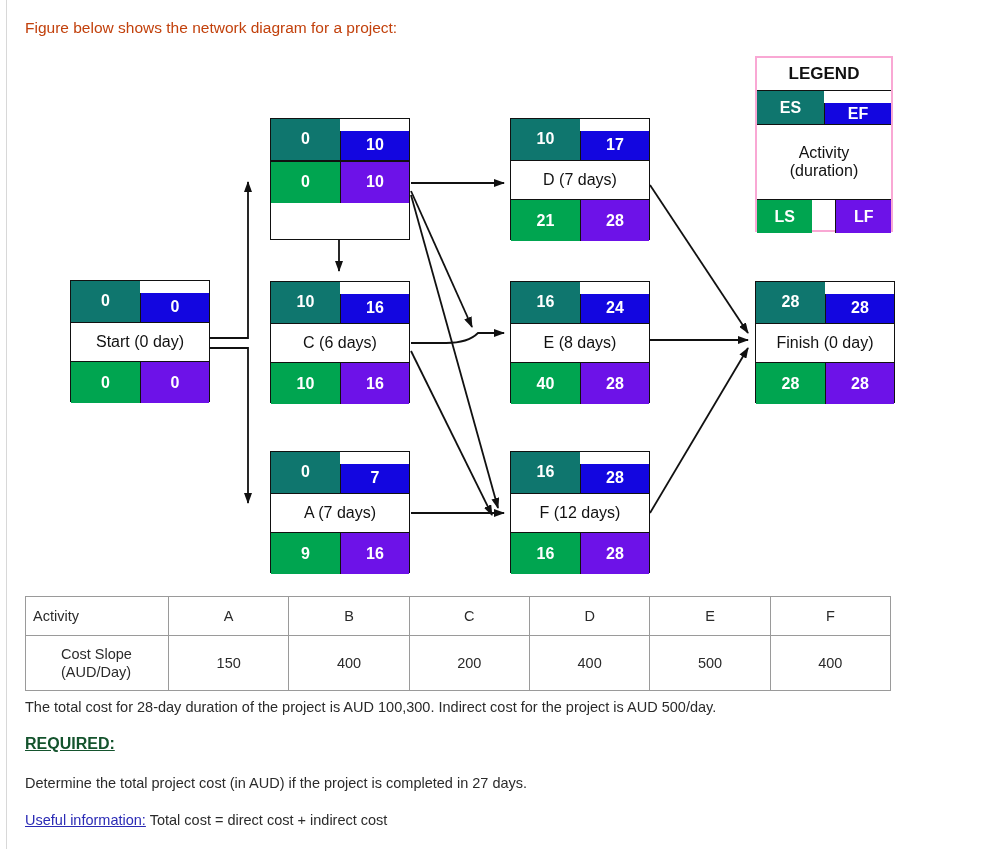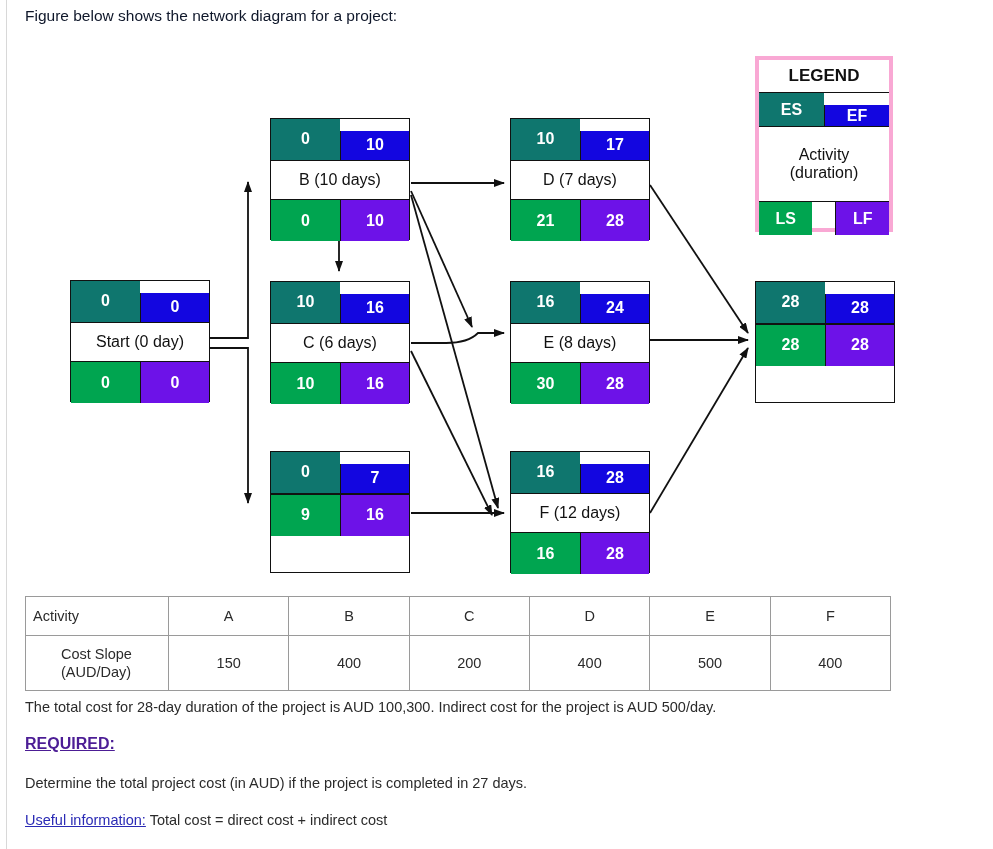--- a/index.html
+++ b/index.html
@@ -14,22 +14,22 @@
   .page{position:relative;width:993px;height:849px;}
 
   
   .page-edge{
     position:absolute;left:6px;top:0;width:1px;height:849px;
     background:#d8d8d8;
   }
 
   
   .intro{
-    position:absolute;left:25px;top:7px;
-    font-size:15.5px;color:#0f172a;white-space:nowrap;
+    position:absolute;left:25px;top:19px;
+    font-size:15.5px;color:#c2410c;white-space:nowrap;
   }
 
   
   .diagram{position:absolute;left:0;top:45px;width:993px;height:545px;}
   .diagram svg{position:absolute;left:0;top:0;}
 
   
   .node{
     position:absolute;
     border:1px solid #111111;
@@ -54,21 +54,21 @@
   .cell.ef{background:#1306e0;margin-top:12px;}
   .cell.ls{background:#00a550;}
   .cell.lf{background:#6d12e8;}
   .cell + .cell{border-left:1px solid #111111;}
   .rowtop{border-bottom:1px solid #111111;}
   .rowbot{border-top:1px solid #111111;}
 
   
   .legend{
     position:absolute;left:755px;top:56px;width:138px;height:176px;
-    border:4px solid #f9a8d4;background:#ffffff;box-sizing:border-box;
+    border:2px solid #f9a8d4;background:#ffffff;box-sizing:border-box;
   }
   .legend .lg-title{
     height:32px;display:flex;align-items:center;justify-content:center;
     font-size:17px;font-weight:bold;color:#111111;
     border-bottom:1px solid #111111;
   }
   .legend .lg-row{display:flex;height:33px;border-bottom:1px solid #111111;}
   .legend .lg-row:last-child{border-bottom:none;gap:23px;}
   .legend .lg-mid{
     height:74px;display:flex;flex-direction:column;
@@ -88,21 +88,21 @@
     padding:4px 7px;height:30px;vertical-align:middle;
   }
   .cost-table td.lbl{width:128px;text-align:left;}
   .cost-table td.val{text-align:center;}
   .cost-table tr.r2 td{height:46px;}
   .lbl2{line-height:1.25;margin-left:28px;}
 
   
   .para{position:absolute;font-size:14.5px;color:#2b2b2b;white-space:nowrap;}
   .p-total{left:25px;top:699px;}
-  .p-required{left:25px;top:735px;color:#4c1d95;font-weight:bold;font-size:16px;text-decoration:underline;}
+  .p-required{left:25px;top:735px;color:#14532d;font-weight:bold;font-size:16px;text-decoration:underline;}
   .p-determine{left:25px;top:775px;}
   .p-useful{left:25px;top:812px;}
   .p-useful .ui{color:#2a2ab5;text-decoration:underline;}
 </style>
 </head>
 <body>
 
 <div class="page">
 
   <div class="page-edge"></div>
@@ -155,21 +155,20 @@
         <div class="cell ls">0</div>
         <div class="cell lf">0</div>
       </div>
     </div>
 
     <div class="node" style="left:270px;top:73px;width:140px;height:122px;">
       <div class="rowtop">
         <div class="cell es">0</div>
         <div class="cell ef">10</div>
       </div>
-      <div class="rowmid">B (10 days)</div>
       <div class="rowbot">
         <div class="cell ls">0</div>
         <div class="cell lf">10</div>
       </div>
     </div>
 
     <div class="node" style="left:270px;top:236px;width:140px;height:122px;">
       <div class="rowtop">
         <div class="cell es">10</div>
         <div class="cell ef">16</div>
@@ -179,20 +178,21 @@
         <div class="cell ls">10</div>
         <div class="cell lf">16</div>
       </div>
     </div>
 
     <div class="node" style="left:270px;top:406px;width:140px;height:122px;">
       <div class="rowtop">
         <div class="cell es">0</div>
         <div class="cell ef">7</div>
       </div>
+      <div class="rowmid">A (7 days)</div>
       <div class="rowbot">
         <div class="cell ls">9</div>
         <div class="cell lf">16</div>
       </div>
     </div>
 
     <div class="node" style="left:510px;top:73px;width:140px;height:122px;">
       <div class="rowtop">
         <div class="cell es">10</div>
         <div class="cell ef">17</div>
@@ -204,21 +204,21 @@
       </div>
     </div>
 
     <div class="node" style="left:510px;top:236px;width:140px;height:122px;">
       <div class="rowtop">
         <div class="cell es">16</div>
         <div class="cell ef">24</div>
       </div>
       <div class="rowmid">E (8 days)</div>
       <div class="rowbot">
-        <div class="cell ls">30</div>
+        <div class="cell ls">40</div>
         <div class="cell lf">28</div>
       </div>
     </div>
 
     <div class="node" style="left:510px;top:406px;width:140px;height:122px;">
       <div class="rowtop">
         <div class="cell es">16</div>
         <div class="cell ef">28</div>
       </div>
       <div class="rowmid">F (12 days)</div>
@@ -226,20 +226,21 @@
         <div class="cell ls">16</div>
         <div class="cell lf">28</div>
       </div>
     </div>
 
     <div class="node" style="left:755px;top:236px;width:140px;height:122px;">
       <div class="rowtop">
         <div class="cell es">28</div>
         <div class="cell ef">28</div>
       </div>
+      <div class="rowmid">Finish (0 day)</div>
       <div class="rowbot">
         <div class="cell ls">28</div>
         <div class="cell lf">28</div>
       </div>
     </div>
 
     <div class="legend" style="top:11px;">
       <div class="lg-title">LEGEND</div>
       <div class="lg-row">
         <div class="cell es">ES</div>

